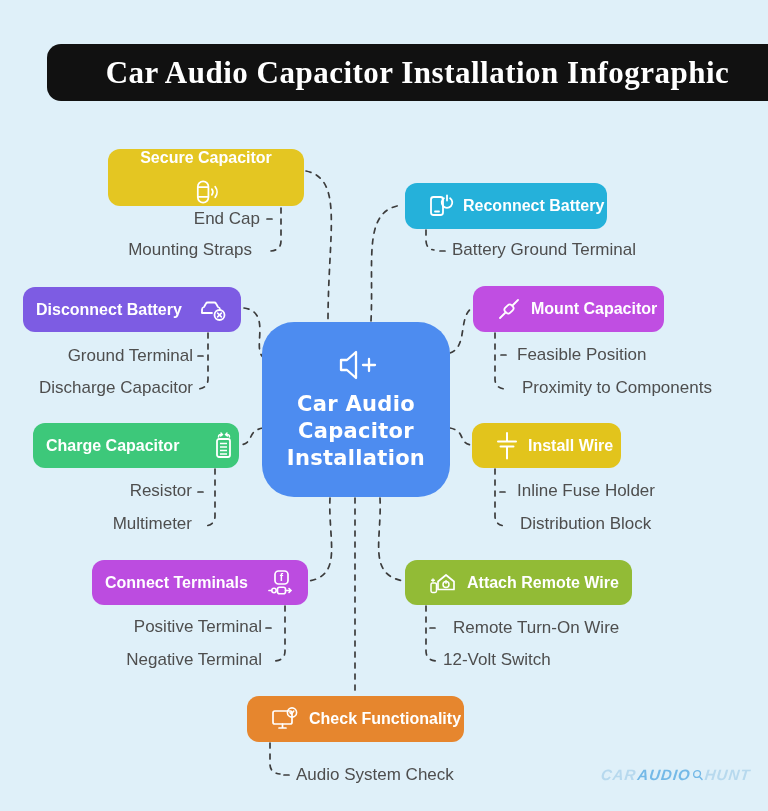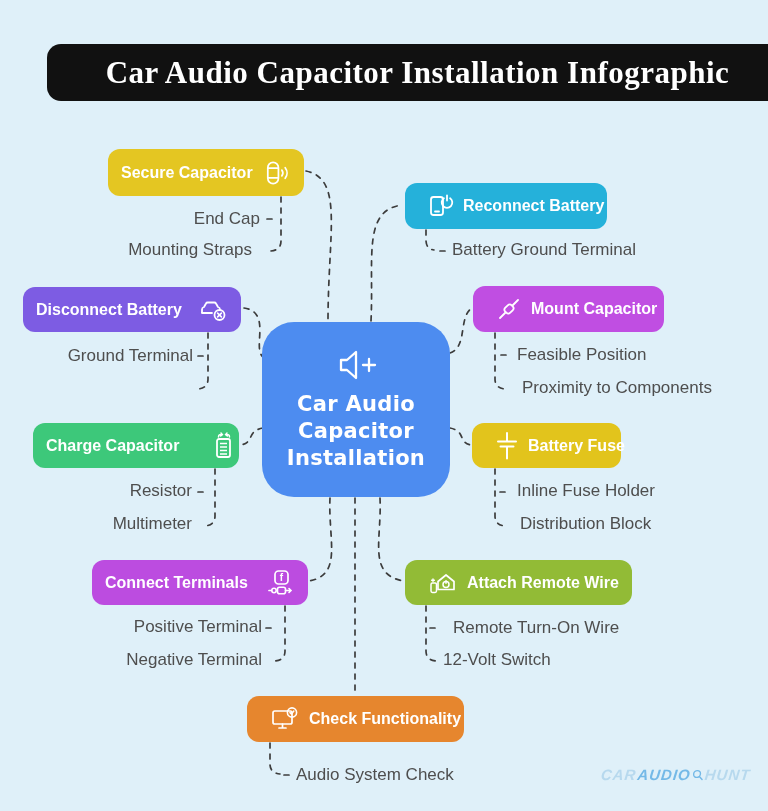--- a/index.html
+++ b/index.html
@@ -83,21 +83,21 @@
       <svg width="46" height="36" viewBox="0 0 46 36">
         <path d="M8 13 h6 l9 -8 v26 l-9 -8 H8 z" fill="none" stroke="#fff" stroke-width="2.3" stroke-linejoin="round"></path>
         <path d="M36 12 v12 M30 18 h12" fill="none" stroke="#fff" stroke-width="2.3" stroke-linecap="round"></path>
       </svg>
     </span>
     <div class="cline">Car Audio</div>
     <div class="cline">Capacitor</div>
     <div class="cline">Installation</div>
   </div>
 
-  <div class="node icon-right" style="left: 108px; top: 149px; width: 196px; height: 47px; background-color: rgb(228, 198, 34);">
+  <div class="node icon-right" style="left: 108px; top: 149px; width: 196px; height: 57px; background-color: rgb(228, 198, 34); flex-direction: column;">
     <span>Secure Capacitor</span>
     <span class="nicon">
       <svg width="29" height="28" viewBox="0 0 30 28">
         <rect x="6" y="3" width="11" height="22" rx="5.5" fill="none" stroke="#fff" stroke-width="1.8"></rect>
         <path d="M6 9 h11 M6 19 h11" stroke="#fff" stroke-width="1.8"></path>
         <path d="M20.5 11 a5 5 0 0 1 0 6 M24 8.5 a9 9 0 0 1 0 11" fill="none" stroke="#fff" stroke-width="1.8" stroke-linecap="round"></path>
       </svg>
     </span>
   </div>
 
@@ -146,21 +146,21 @@
       </svg>
     </span>
   </div>
 
   <div class="node icon-left" style="left: 472px; top: 423px; width: 149px; height: 45px; background-color: rgb(226, 196, 28);">
     <span class="nicon">
       <svg width="24" height="30" viewBox="0 0 24 30">
         <path d="M12 2 v8 M3 10.5 h18 M5.5 15.5 h13 M12 15.5 v12" fill="none" stroke="#fff" stroke-width="2" stroke-linecap="round"></path>
       </svg>
     </span>
-    <span>Battery Fuse</span>
+    <span>Install Wire</span>
   </div>
 
   <div class="node icon-right" style="left: 92px; top: 560px; width: 216px; height: 45px; background-color: rgb(188, 76, 224);">
     <span>Connect Terminals</span>
     <span class="nicon">
       <svg width="28" height="28" viewBox="0 0 28 28">
         <rect x="8" y="2" width="13" height="13" rx="3.5" fill="none" stroke="#fff" stroke-width="1.7"></rect>
         <text x="14.5" y="12" font-size="10" font-weight="bold" fill="#fff" text-anchor="middle" font-family="Liberation Sans, sans-serif">f</text>
         <path d="M2 21.5 h2.5" stroke="#fff" stroke-width="1.7" stroke-linecap="round"></path>
         <circle cx="7" cy="21.5" r="2.2" fill="none" stroke="#fff" stroke-width="1.6"></circle>
@@ -191,20 +191,21 @@
         <circle cx="22" cy="6.5" r="4.6" fill="none" stroke="#fff" stroke-width="1.6"></circle>
         <path d="M20 6.6 l1.4 1.4 2.4 -2.9" fill="none" stroke="#fff" stroke-width="1.6" stroke-linecap="round" stroke-linejoin="round"></path>
       </svg>
     </span>
     <span>Check Functionality</span>
   </div>
 
   <div class="sub" style="top:208px;right:508px">End Cap</div>
   <div class="sub" style="top:239px;right:516px">Mounting Straps</div>
   <div class="sub" style="top:345px;right:575px">Ground Terminal</div>
+  <div class="sub" style="top:377px;right:575px">Discharge Capacitor</div>
   <div class="sub" style="top:480px;right:576px">Resistor</div>
   <div class="sub" style="top:513px;right:576px">Multimeter</div>
   <div class="sub" style="top:616px;right:506px">Positive Terminal</div>
   <div class="sub" style="top:649px;right:506px">Negative Terminal</div>
 
   <div class="sub" style="top:239px;left:452px">Battery Ground Terminal</div>
   <div class="sub" style="top:344px;left:517px">Feasible Position</div>
   <div class="sub" style="top:377px;left:522px">Proximity to Components</div>
   <div class="sub" style="top:480px;left:517px">Inline Fuse Holder</div>
   <div class="sub" style="top:513px;left:520px">Distribution Block</div>

